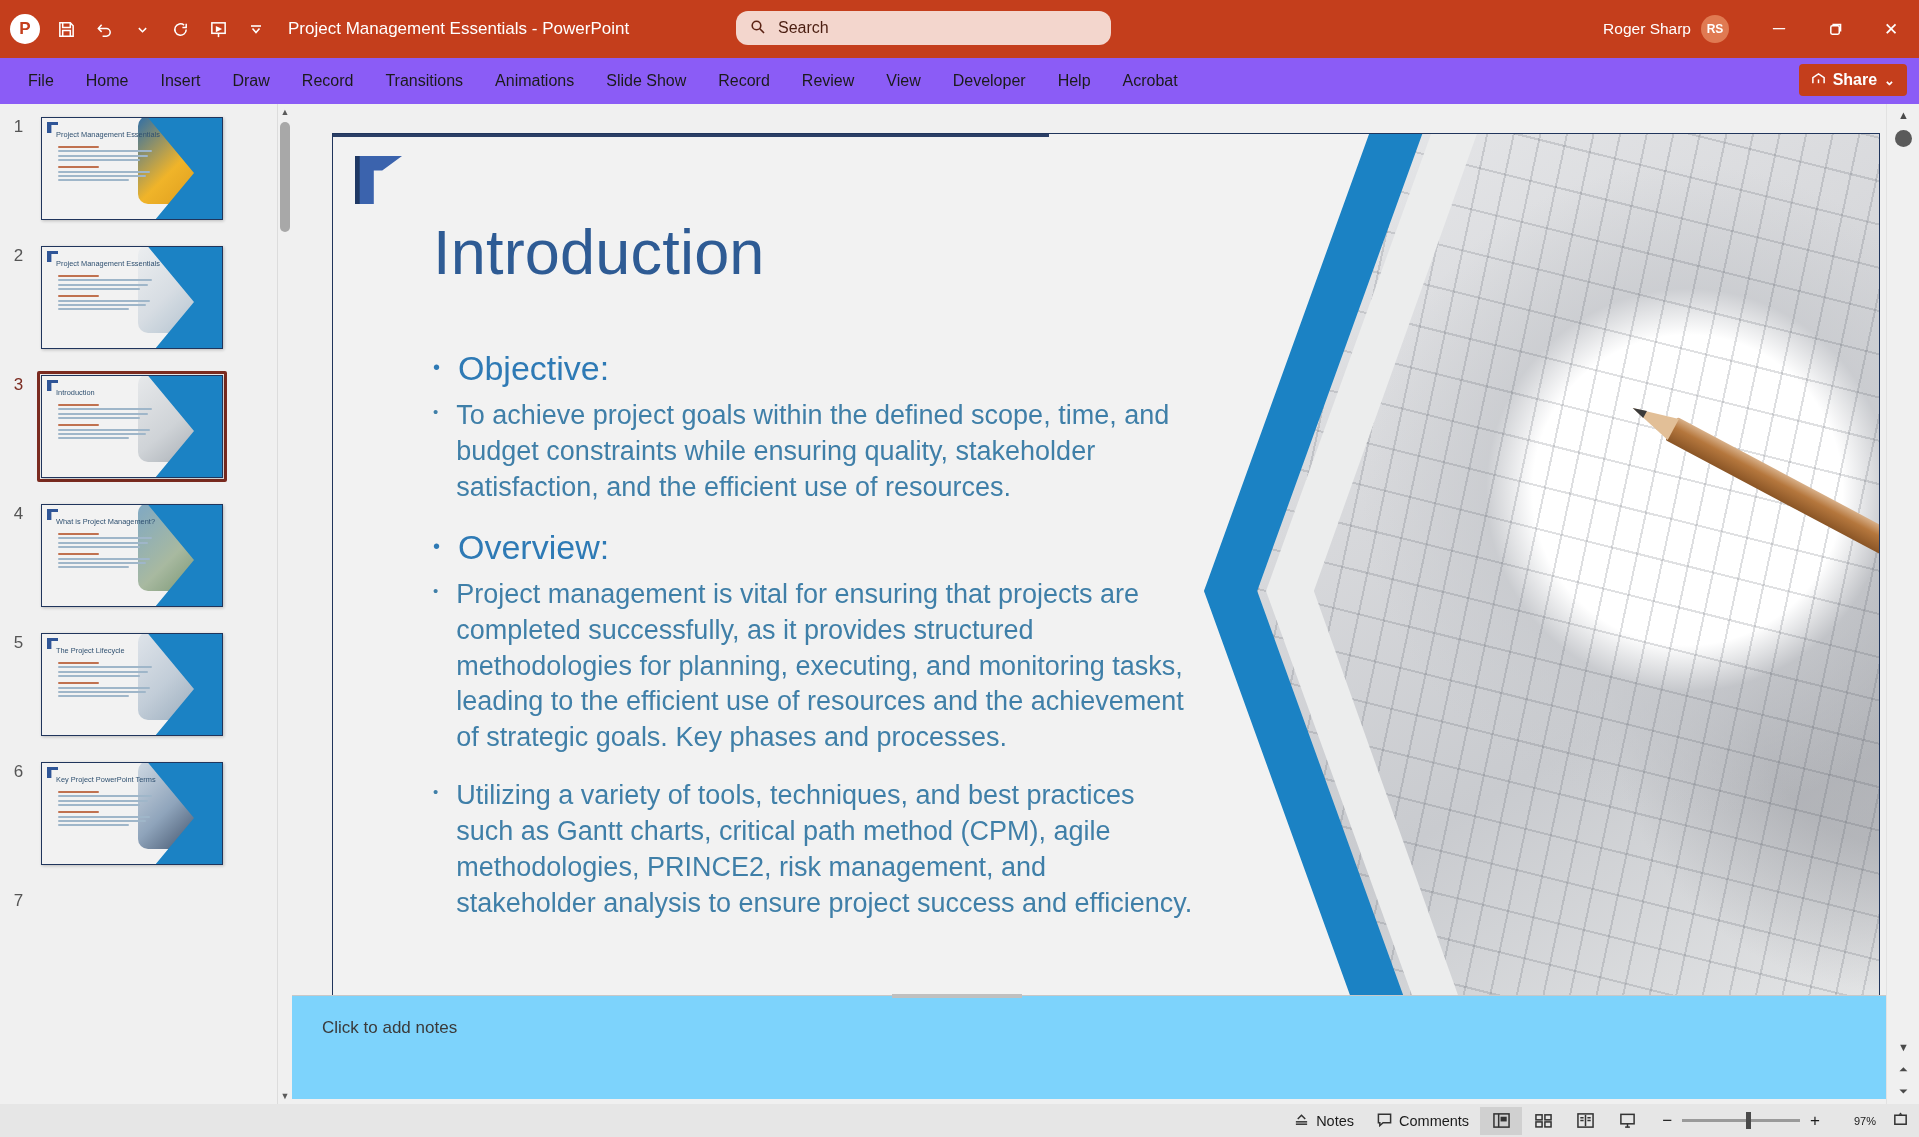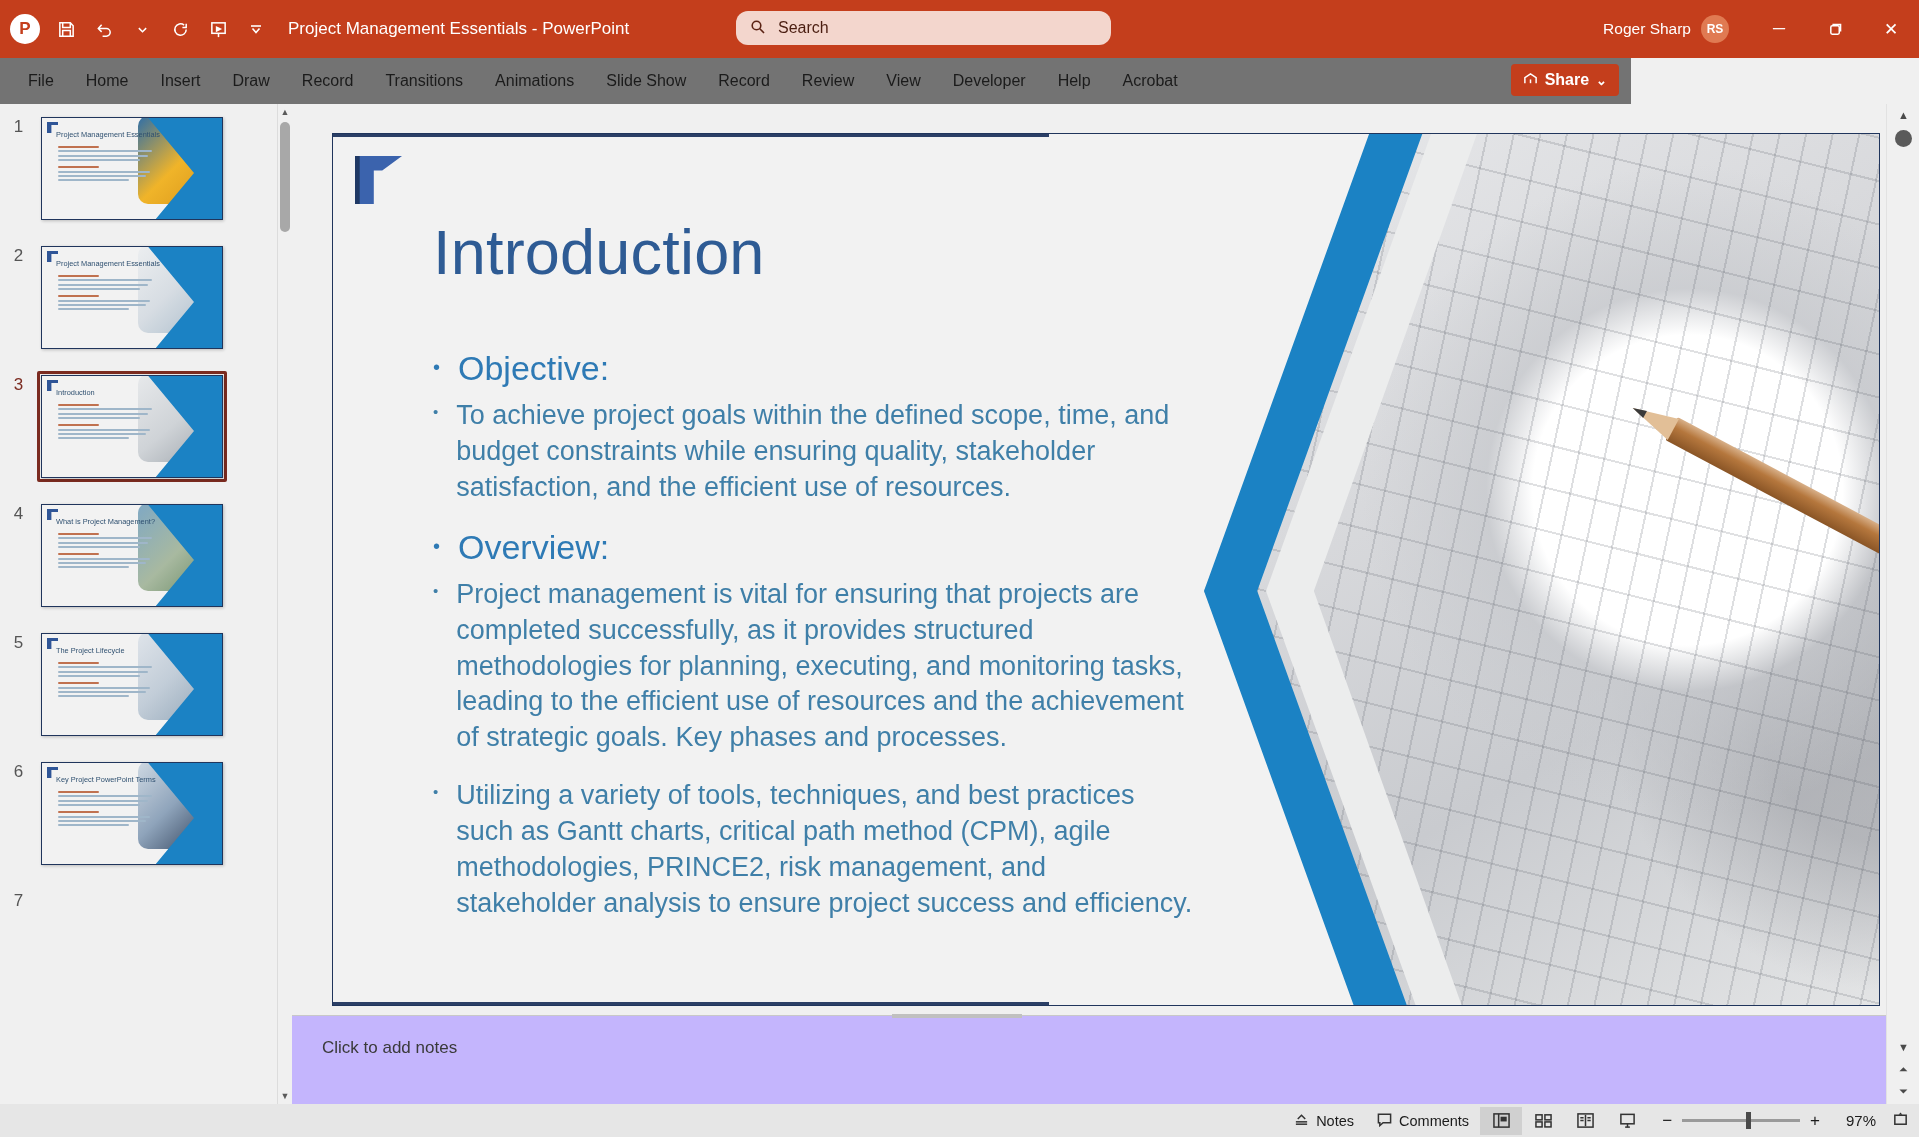--- a/index.html
+++ b/index.html
@@ -47,22 +47,22 @@
     background: #e07a52; color: #fff; font-size: 12px; font-weight: bold;
     display: flex; align-items: center; justify-content: center; margin-right: 22px;
   }
   .wbtn {
     width: 56px; height: 58px; display: flex; align-items: center; justify-content: center;
     color: #fff; font-size: 17px;
   }
 
   
   .ribbon {
-    position: absolute; top: 58px; left: 0; width: 1631px; height: 46px;
-    background: #737373; display: flex; align-items: center;
+    position: absolute; top: 58px; left: 0; width: 1919px; height: 46px;
+    background: #8b5cf6; display: flex; align-items: center;
   }
   .ribbon::before{
     content:""; position:absolute; top:-10px; left:1046px; width:828px; height:10px;
     background:#c43e1c;
   }
   .tab {
     padding: 0 14px; height: 34px; display: flex; align-items: center;
     font-size: 16px; color: #1b1b1b; border-radius: 4px; margin-left: 4px;
     white-space: nowrap;
   }
@@ -220,22 +220,22 @@
     background:#eceded;
     clip-path: polygon(24% 0, 30% 0, 6.3% 50%, 30% 100%, 24% 100%, 0 50%);
   }
   .deco .mask-left {
     position:absolute; left:-2px; top:0; width:184px; height:1010px; background:#f2f2f2;
     clip-path: polygon(0 0, 100% 0, 0 50%, 100% 100%, 0 100%);
   }
 
   
   .notes {
-    position: absolute; left: 292px; right: 33px; bottom: 18px; height: 104px;
-    background: #c4b5fd; border-top: 1px solid #c8c8c8;
+    position: absolute; left: 292px; right: 33px; bottom: 38px; height: 104px;
+    background: #7dd3fc; border-top: 1px solid #c8c8c8;
   }
   .notes .grip {
     position:absolute; left:600px; top:-2px; width:130px; height:4px; background:#c0c0c0;
   }
   .notes .ntext {
     position:absolute; left: 30px; top: 22px; font-size: 17px; color: #3a3a3a;
   }
 
   
   .stage-sb {
@@ -267,21 +267,21 @@
   .viewbtn {
     width: 42px; height: 28px; display: flex; align-items: center; justify-content: center;
     color:#333;
   }
   .viewbtn.sel { background: #d0d0d0; }
   .zoomrow { display: flex; align-items: center; gap: 10px; padding-left: 14px; }
   .zoomtrack { width: 118px; height: 3px; background: #9a9a9a; position: relative; }
   .zoomthumb {
     position: absolute; left: 64px; top: -7px; width: 5px; height: 17px; background: #4a4a4a;
   }
-  .zoomval { width: 46px; text-align: right; font-size:15px; }
+  .zoomval { width: 46px; text-align: right; font-size:11px; }
   .bold { font-weight: bold; }
   svg { fill: none; stroke: currentColor; stroke-width: 1.6; }
 </style>
 </head>
 <body>
 
 <div class="titlebar">
   <div class="qat">
     <div class="ppt-logo">P</div>
     <div class="qat-btn">

